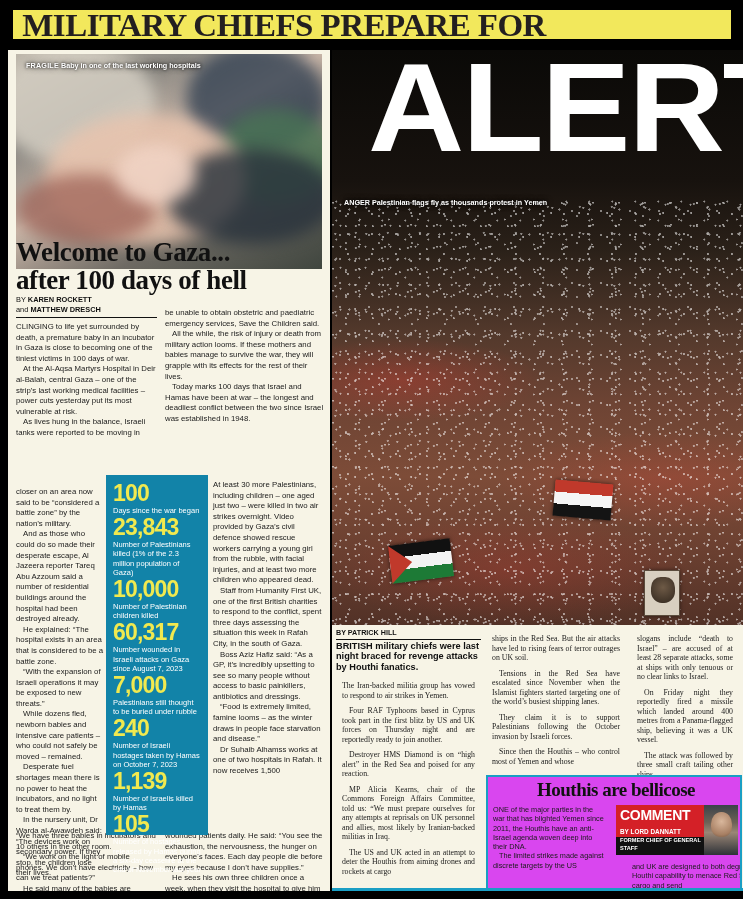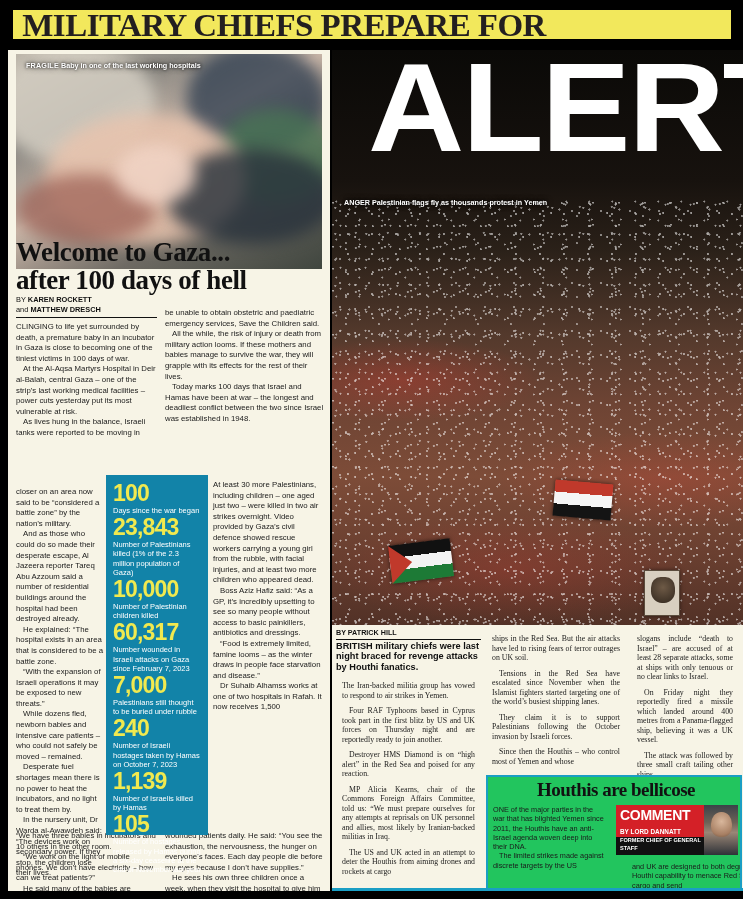--- a/index.html
+++ b/index.html
@@ -222,21 +222,21 @@
   }
   .ra-col p { text-indent: 7px; margin: 6px; }
   .ra-col p.noindent { text-indent: 0; }
   #ra-c1 { left: 4px; top: 50px; width: 145px; }
   #ra-c2 { left: 154px; top: 3px; width: 140px; }
   #ra-c3 { left: 299px; top: 3px; width: 108px; }
 
   
   .houthi-box {
     position: absolute; left: 486px; top: 775px; width: 256px; height: 116px;
-    background: #22c55e;
+    background: #d946ef;
     border: 2px solid #1a9ec4;
     overflow: hidden;
   }
   .houthi-head {
     position: absolute; left: 0; top: 0; width: 256px;
     text-align: center;
     font-family: "Liberation Serif", serif;
     font-weight: bold; font-size: 19px; line-height: 26px;
     letter-spacing: -0.5px; color: #111;
   }
@@ -337,20 +337,21 @@
         <p>Desperate fuel shortages mean there is no power to heat the incubators, and no light to treat them by.</p>
         <p>In the nursery unit, Dr Warda al-Awawdeh said: “The devices work on secondary power. If they stop, the children lose their lives.</p>
       </div>
     <div class="body-col" id="col-b">
         <p class="noindent">be unable to obtain obstetric and paediatric emergency services, Save the Children said.</p>
         <p>All the while, the risk of injury or death from military action looms. If these mothers and babies manage to survive the war, they will grapple with its effects for the rest of their lives.</p>
         <p>Today marks 100 days that Israel and Hamas have been at war – the longest and deadliest conflict between the two since Israel was established in 1948.</p>
       </div>
     <div class="body-col" id="col-b2">
         <p class="noindent">At least 30 more Palestinians, including children – one aged just two – were killed in two air strikes overnight. Video provided by Gaza’s civil defence showed rescue workers carrying a young girl from the rubble, with facial injuries, and at least two more children who appeared dead.</p>
+        <p>Staff from Humanity First UK, one of the first British charities to respond to the conflict, spent three days assessing the situation this week in Rafah City, in the south of Gaza.</p>
         <p>Boss Aziz Hafiz said: “As a GP, it’s incredibly upsetting to see so many people without access to basic painkillers, antibiotics and dressings.</p>
         <p>“Food is extremely limited, famine looms – as the winter draws in people face starvation and disease.”</p>
         <p>Dr Suhaib Alhamss works at one of two hospitals in Rafah. It now receives 1,500</p>
       </div>
     <div class="body-col" id="col-c">
         <p class="noindent">“We have three babies in incubators and 10 others in the other room.</p>
         <p>“We work on the light of mobile phones. We don’t have electricity – how can we treat patients?”</p>
         <p>He said many of the babies are desperately underweight, suffering malnutrition. Around 180 women give birth each day in Gaza. Some 15% are likely to experience complications and</p>
       </div>
     <div class="body-col" id="col-d">
@@ -359,21 +360,21 @@
       </div>
 
     <div class="stats" id="stats-box">
         <div class="num">100</div>
         <div class="lbl">Days since the war began</div>
         <div class="num">23,843</div>
         <div class="lbl">Number of Palestinians killed (1% of the 2.3 million population of Gaza)</div>
         <div class="num">10,000</div>
         <div class="lbl">Number of Palestinian children killed</div>
         <div class="num">60,317</div>
-        <div class="lbl">Number wounded in Israeli attacks on Gaza since February 7, 2023</div>
+        <div class="lbl">Number wounded in Israeli attacks on Gaza since August 7, 2023</div>
         <div class="num">7,000</div>
         <div class="lbl">Palestinians still thought to be buried under rubble</div>
         <div class="num">240</div>
         <div class="lbl">Number of Israeli hostages taken by Hamas on October 7, 2023</div>
         <div class="num">1,139</div>
         <div class="lbl">Number of Israelis killed by Hamas</div>
         <div class="num">105</div>
         <div class="lbl">Number of hostages released by Hamas during a six-day ceasefire at the end of November last year</div>
       </div>
 

